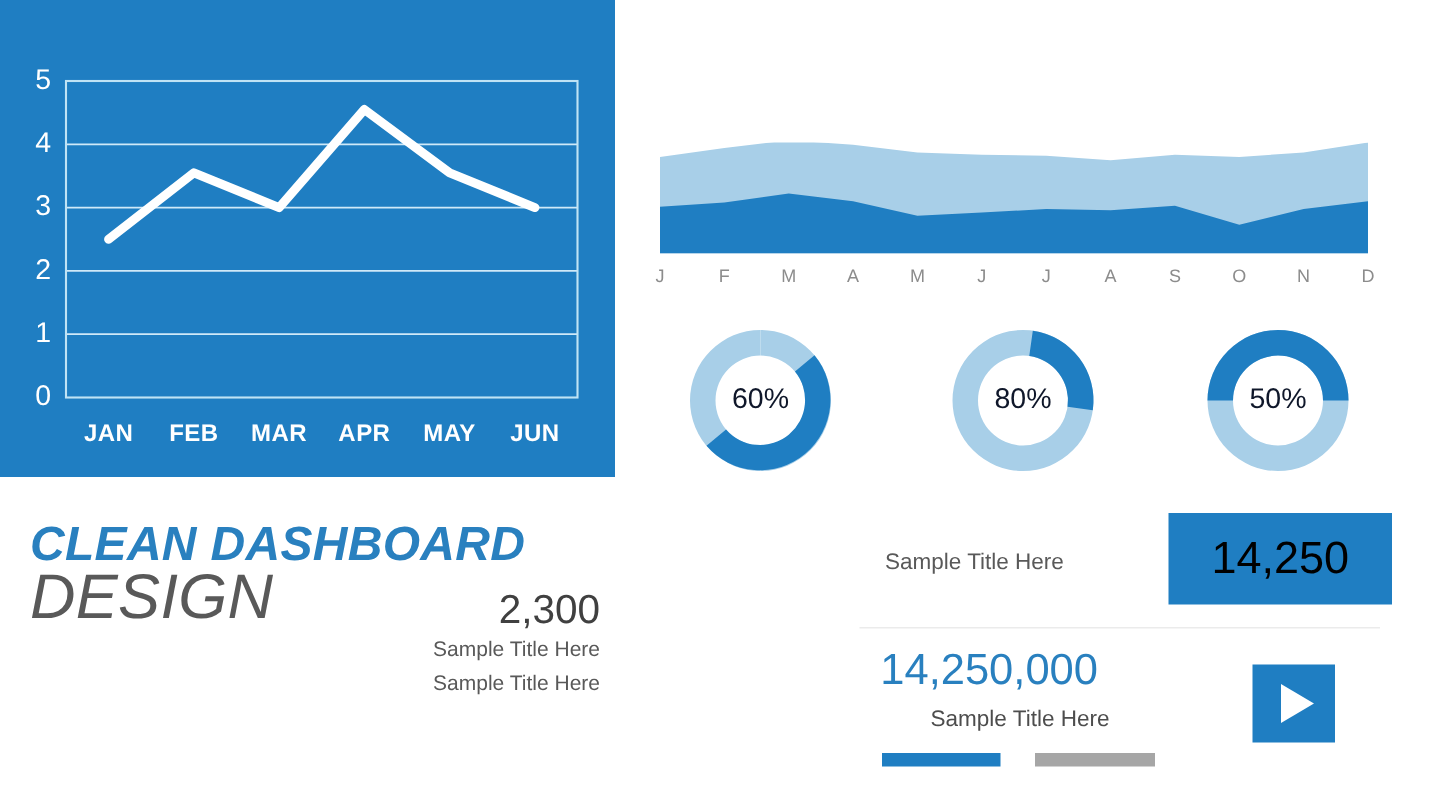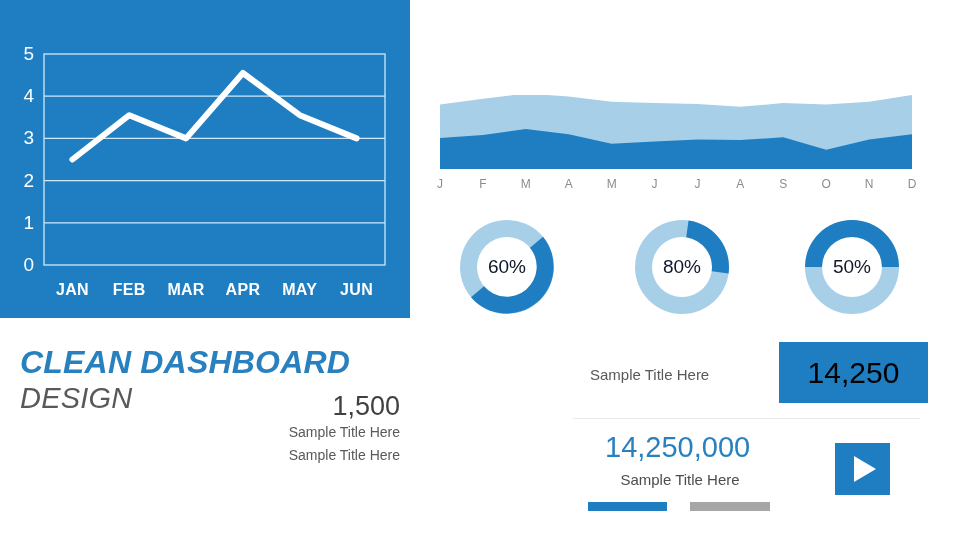--- a/index.html
+++ b/index.html
@@ -27,21 +27,21 @@
     text-align:center;font-weight:bold;letter-spacing:.3px;
   }
 
   
   #brand{position:absolute;left:20px;top:344px;font-style:italic;}
   #brand .l1{
     color:#2980bf;font-size:32px;line-height:36px;font-weight:bold;
     letter-spacing:.2px;
   }
   #brand .l2{
-    color:#595959;font-size:29px;line-height:36px;
+    color:#595959;font-size:42px;line-height:36px;
     letter-spacing:.2px;
   }
 
   #kpi-left{position:absolute;left:120px;top:390px;width:280px;text-align:right;}
   #kpi-left .big{
     color:#404040;font-size:27px;line-height:32px;
   }
   #kpi-left .cap{
     color:#595959;font-size:14px;line-height:21px;
   }
@@ -84,21 +84,21 @@
     position:absolute;left:779px;top:342px;width:149px;height:61px;
     background:#1f7ec2;
     display:flex;align-items:center;justify-content:center;
   }
   #br-box span{color:#000000;font-size:30px;line-height:34px;}
   #br-divider{
     position:absolute;left:573px;top:418px;width:347px;height:1px;
     background:#ebebeb;
   }
   #br-number{
-    position:absolute;left:605px;top:430px;width:160px;text-align:left;
+    position:absolute;left:572px;top:430px;width:160px;text-align:right;
     color:#2980bf;font-size:29px;line-height:34px;
   }
   #br-subtitle{
     position:absolute;left:600px;top:470px;width:160px;text-align:center;
     color:#4d4d4d;font-size:15px;line-height:20px;
   }
   .minibar{position:absolute;top:502px;height:9px;}
   #minibar-0{left:588px;width:79px;background:#1f7ec2;}
   #minibar-1{left:690px;width:80px;background:#a6a6a6;}
   #play-button{
@@ -141,21 +141,21 @@
       </div>
   </div>
 
   <div id="brand">
     <div class="l1">CLEAN DASHBOARD</div>
     <div class="l2">DESIGN</div>
   </div>
 
   <div id="kpi-left">
     <div class="blk">
-      <div class="big">1,500</div>
+      <div class="big">2,300</div>
       <div class="cap">Sample Title Here</div>
     </div>
     <div class="blk">
       <div class="cap">Sample Title Here</div>
     </div>
   </div>
 
 
   <svg id="area-chart" width="472" height="74" viewBox="0 0 472 74">
     <path id="area-upper" d="M0.0,9.6 L42.9,3.7 L85.8,-1.5 L128.7,1.5 L171.6,6.7 L214.5,8.1 L257.5,8.9 L300.4,11.8 L343.3,8.1 L386.2,9.6 L429.1,6.7 L472.0,0.0 L472,74 L0,74 Z" fill="#a8cfe8"></path>

